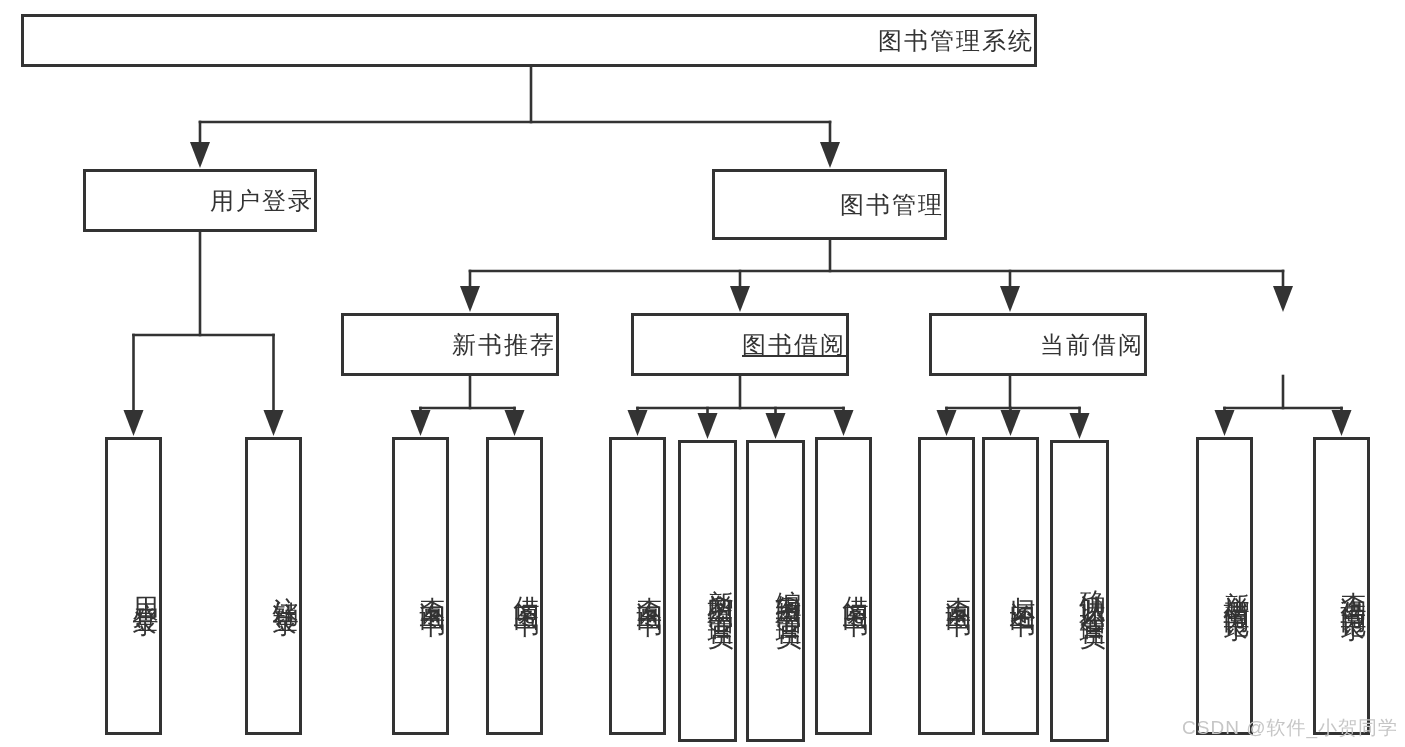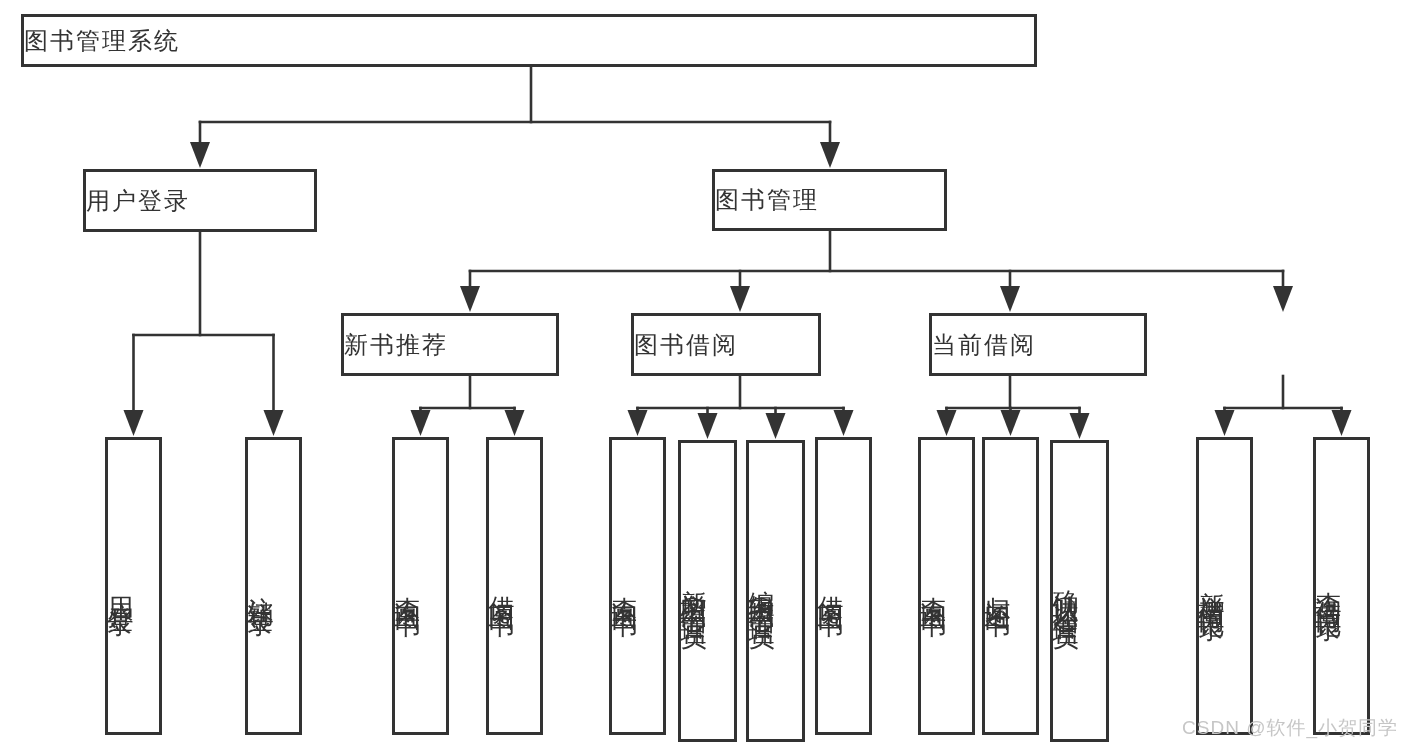--- a/index.html
+++ b/index.html
@@ -28,21 +28,21 @@
     stroke: none;
   }
   .node {
     position: absolute;
     box-sizing: border-box;
     border: 3px solid #333333;
     background: #ffffff;
     color: #333333;
     display: flex;
     align-items: center;
-    justify-content: flex-start;
+    justify-content: flex-end;
     z-index: 2;
   }
   .h-node span {
     font-size: 24px;
     letter-spacing: 2px;
     white-space: nowrap;
     color: #333333;
   }
   .v-node span {
     writing-mode: vertical-rl;
@@ -131,28 +131,28 @@
     <path class="ar" d="M1331.5 410 L1351.5 410 L1341.5 436 Z"></path>
   </svg>
 
   <div class="node h-node" style="left:21px; top:14px; width:1016px; height:53px;">
     <span>图书管理系统</span>
   </div>
 
   <div class="node h-node" style="left:83px; top:169px; width:234px; height:63px;">
     <span>用户登录</span>
   </div>
-  <div class="node h-node" style="left:712px; top:169px; width:235px; height:62px;">
+  <div class="node h-node" style="left:712px; top:169px; width:235px; height:71px;">
     <span>图书管理</span>
   </div>
 
   <div class="node h-node" style="left:341px; top:313px; width:218px; height:63px;">
     <span>新书推荐</span>
   </div>
-  <div class="node h-node" style="left:631px; top:313px; width:190px; height:63px;">
+  <div class="node h-node" style="left:631px; top:313px; width:218px; height:63px;text-decoration:underline;">
     <span>图书借阅</span>
   </div>
   <div class="node h-node" style="left:901px; top:313px; width:218px; height:63px;margin-left:28px;">
     <span>当前借阅</span>
   </div>
 
   <div class="node v-node" style="left:105px; top:437px; width:57px; height:298px;">
     <span>用户登录</span>
   </div>
   <div class="node v-node" style="left:245px; top:437px; width:57px; height:298px;">

